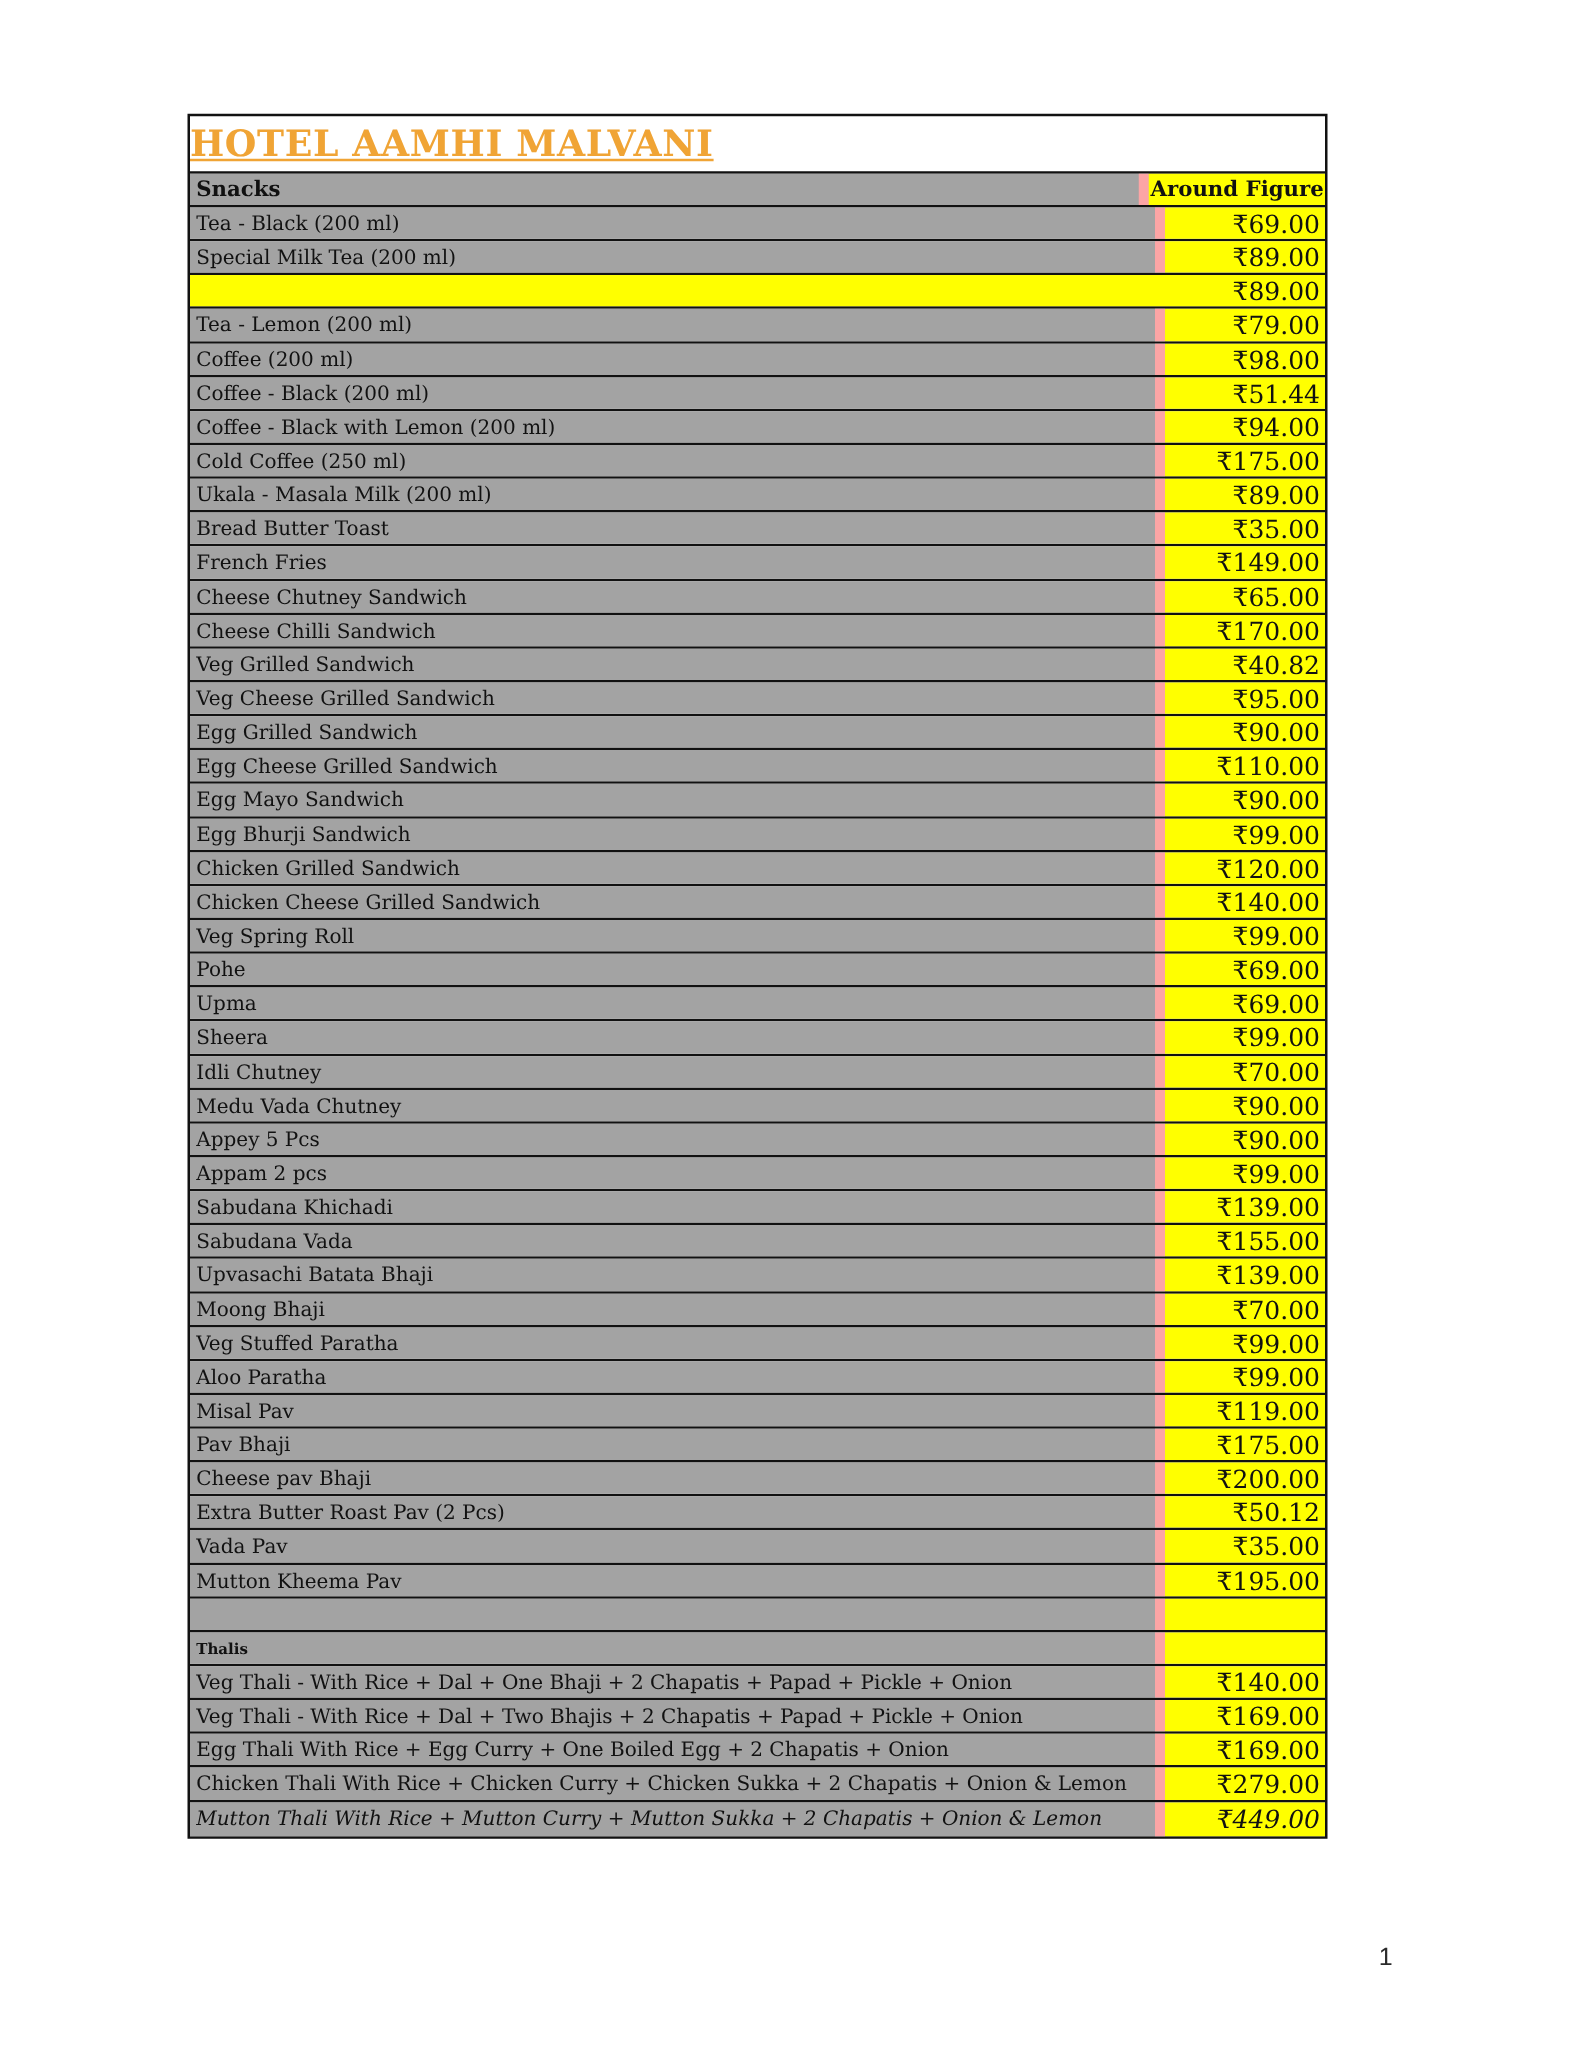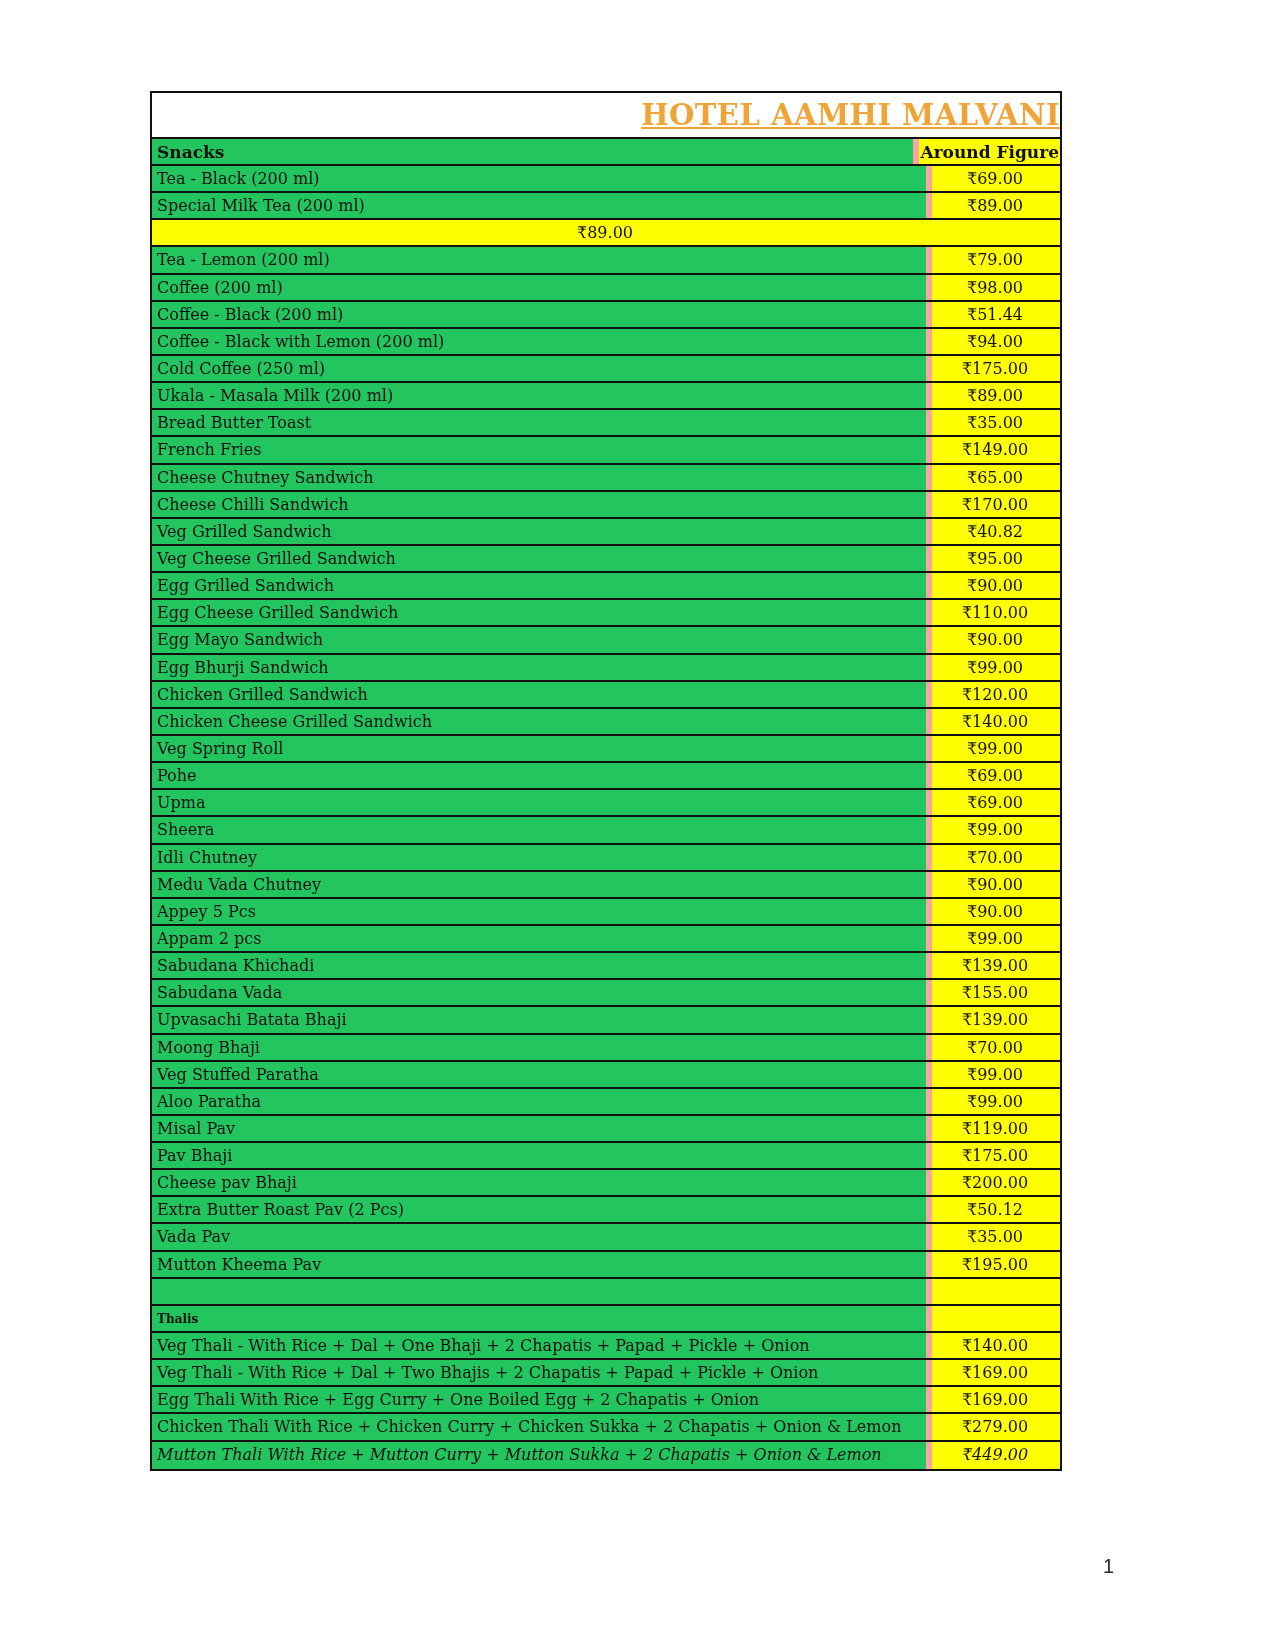--- a/index.html
+++ b/index.html
@@ -21,21 +21,21 @@
     width: 912px;
     border: 2px solid #111111;
     box-sizing: border-box;
     background: #ffffff;
   }
   .title-bar {
     height: 46px;
     border-bottom: 2px solid #111111;
     display: flex;
     align-items: center;
-    justify-content: flex-end;
+    justify-content: flex-start;
     box-sizing: border-box;
   }
   .title-text {
     font-size: 29px;
     font-weight: bold;
     letter-spacing: 0.5px;
     color: #f0a435;
     text-decoration: underline;
     white-space: nowrap;
   }
@@ -48,35 +48,35 @@
   .row {
     display: flex;
     border-bottom: 2px solid #111111;
     height: 27.15px;
     box-sizing: border-box;
   }
   .row:last-child { border-bottom: none; font-style: italic; }
   .cell-name {
     width: 780px;
     box-sizing: border-box;
-    border-right: 6px solid #fca5a5;
+    border-right: 8px solid #fca5a5;
     padding: 1px 20px 0 5px;
     font-size: 16px;
     line-height: 24px;
     white-space: nowrap;
     overflow: hidden;
-    background: #22c55e;
+    background: #a3a3a3;
   }
   .cell-price {
     flex: 1;
     box-sizing: border-box;
     background: #ffff00;
-    text-align: center;
+    text-align: right;
     padding: 1px 4px 0 2px;
-    font-size: 16px;
+    font-size: 20px;
     line-height: 24px;
     white-space: nowrap;
   }
   .hdr-row .cell-name {
     font-weight: bold;
     font-size: 17px;
   }
   .hdr-row .cell-price {
     font-weight: bold;
     font-size: 17px;

